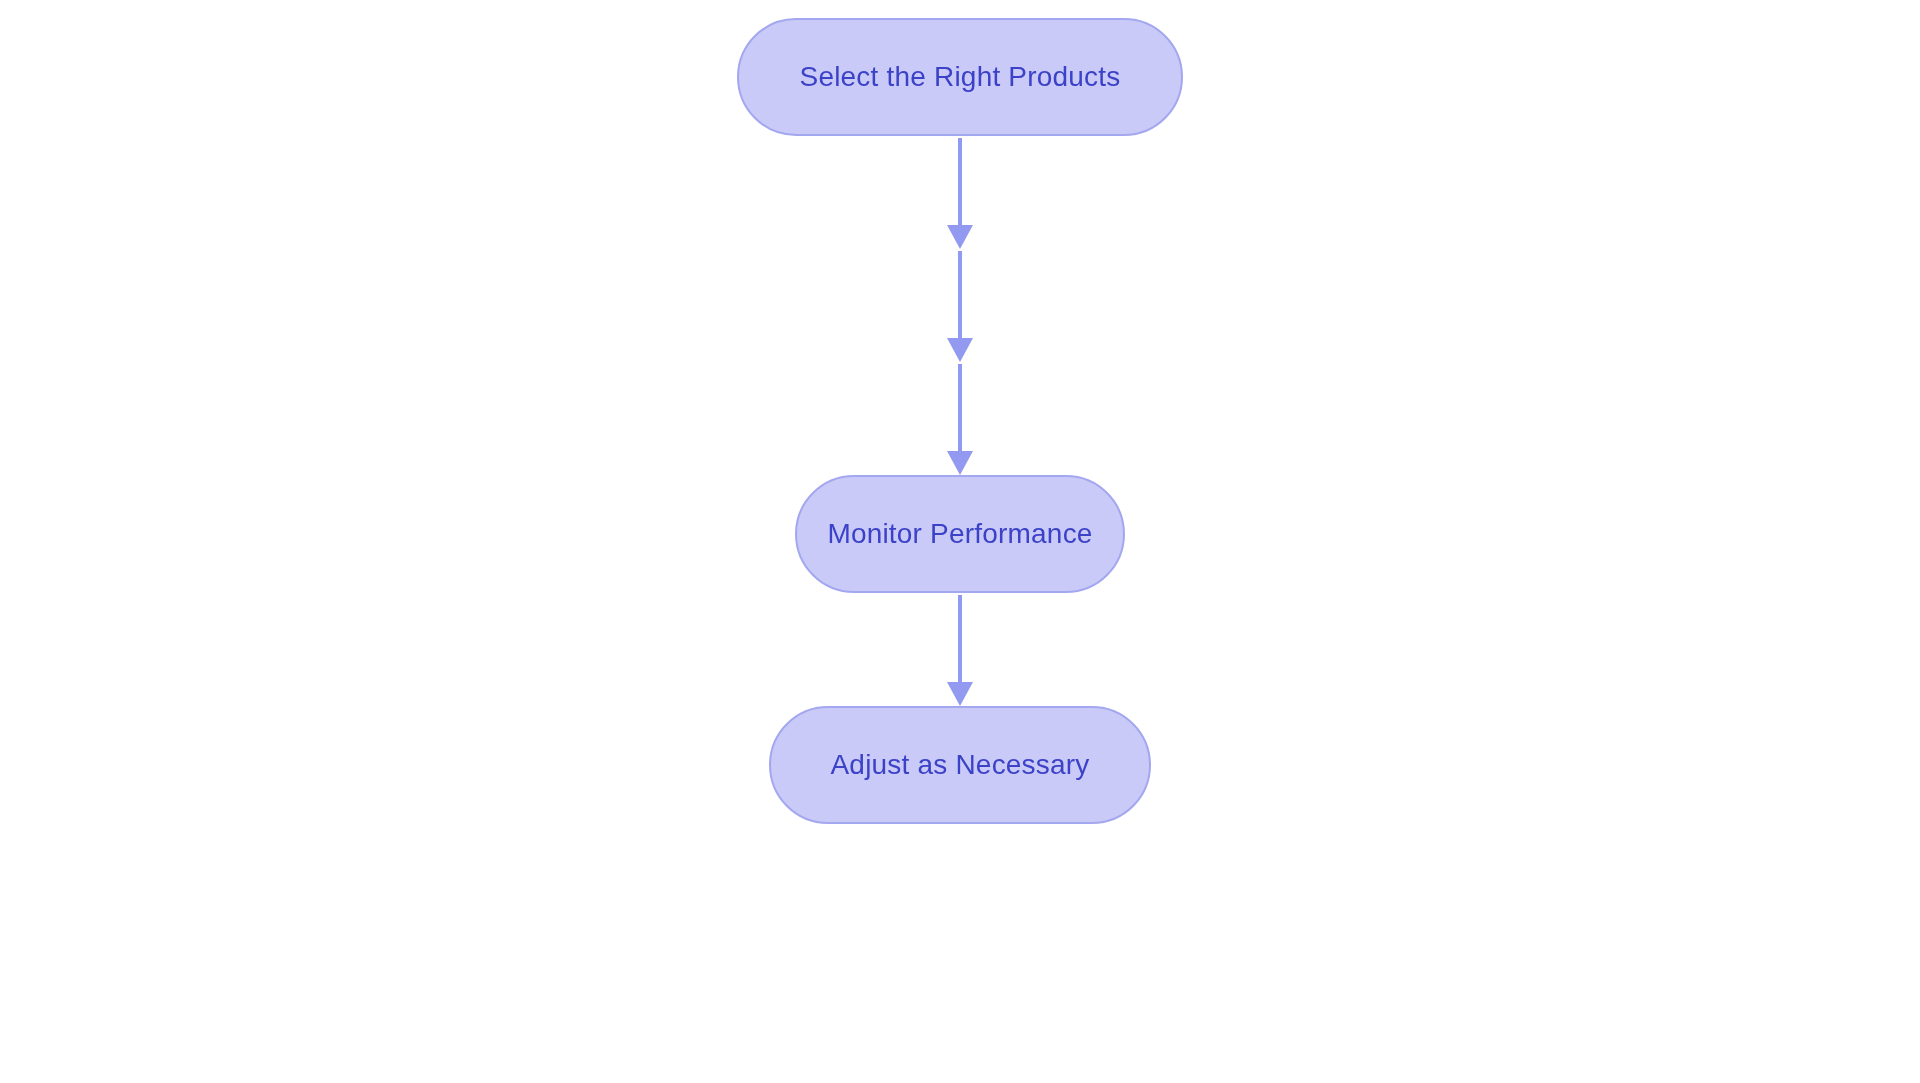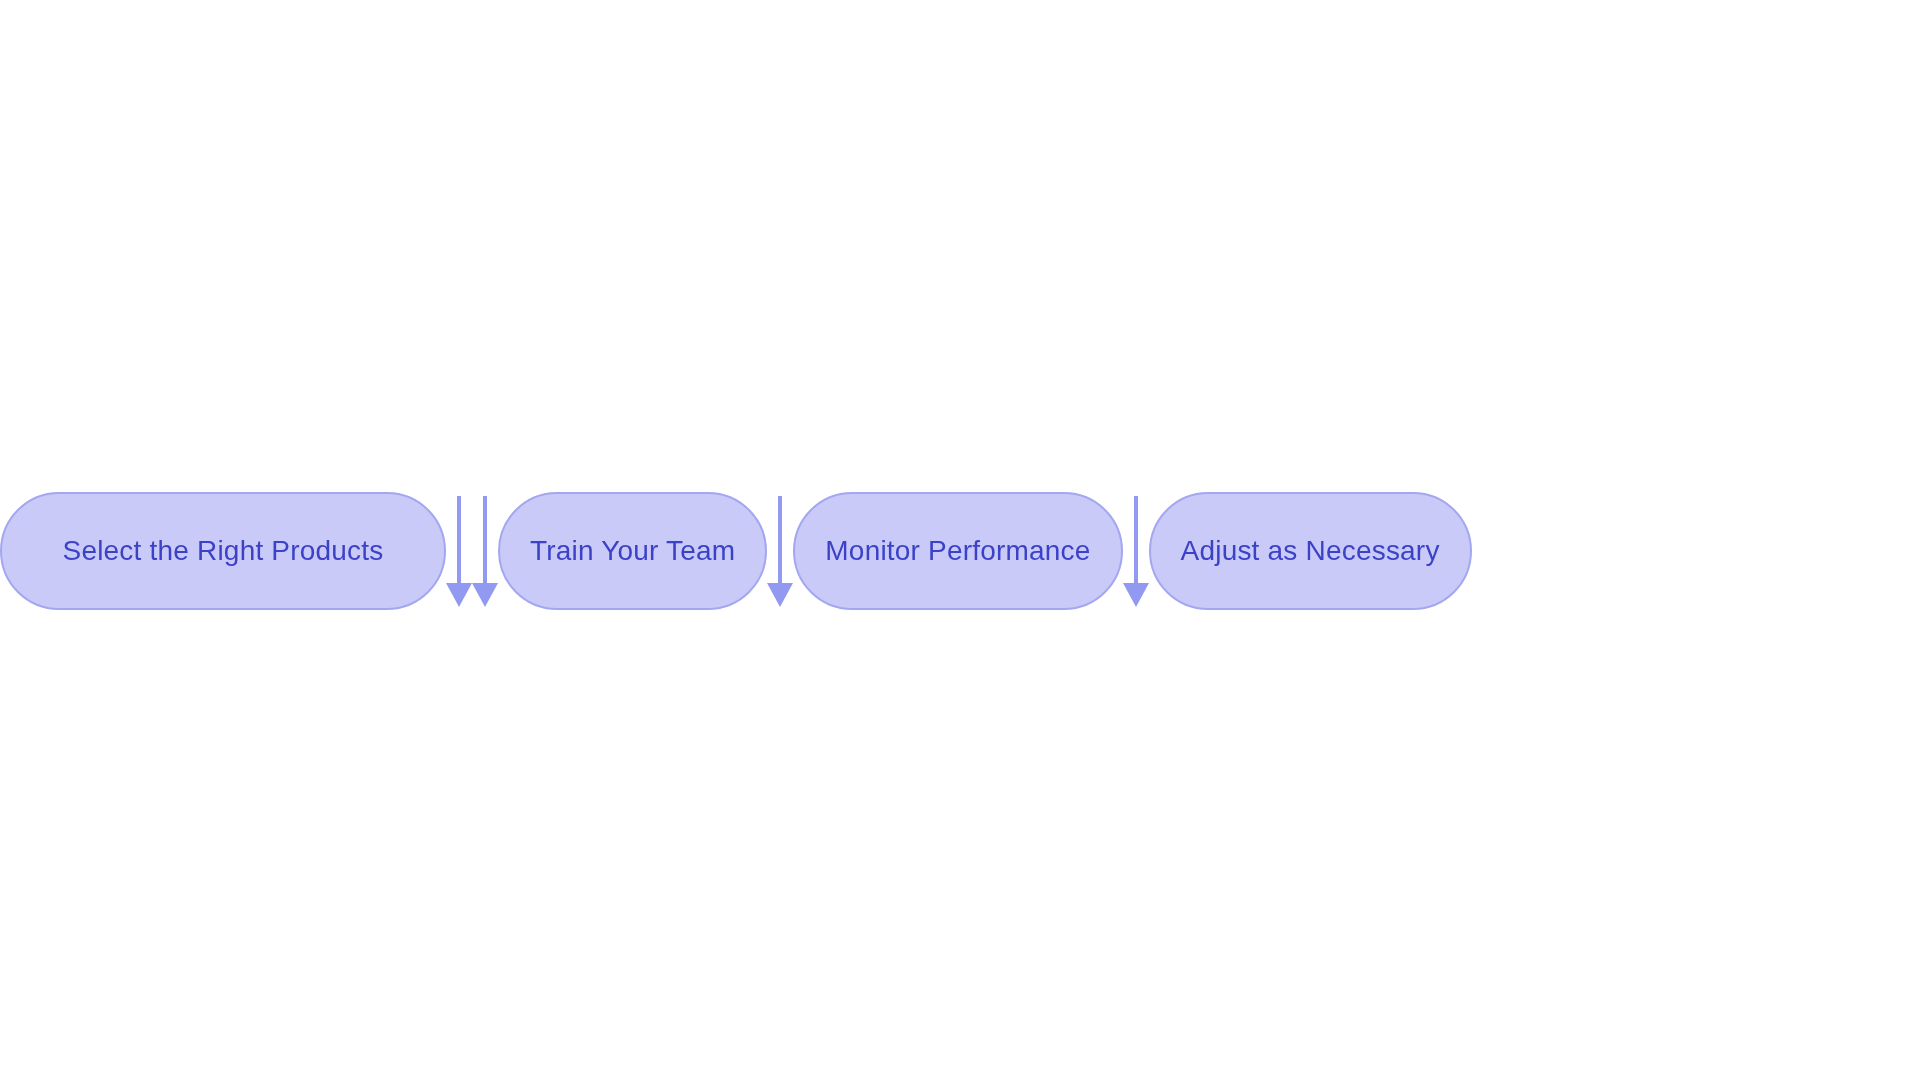--- a/index.html
+++ b/index.html
@@ -17,21 +17,21 @@
     height: 1083px;
     background: var(--background);
     font-family: "Liberation Sans", "DejaVu Sans", sans-serif;
     overflow: hidden;
   }
   .canvas {
     width: 1920px;
     height: 1083px;
     padding-top: 18px;
     display: flex;
-    flex-direction: row;
+    flex-direction: column;
     align-items: center;
     border-radius: 12px;
   }
   .node {
     height: 118px;
     border-radius: 59px;
     background: var(--node-fill);
     border: 2px solid var(--node-border);
     display: flex;
     align-items: center;
@@ -85,23 +85,20 @@
     <div class="arrow-shaft"></div>
     <div class="arrow-head"></div>
   </div>
 
 
   <div class="connector">
     <div class="arrow-shaft"></div>
     <div class="arrow-head"></div>
   </div>
 
-  <div class="node">
-    <span class="node-label">Train Your Team</span>
-  </div>
 
   <div class="connector">
     <div class="arrow-shaft"></div>
     <div class="arrow-head"></div>
   </div>
 
   <div class="node">
     <span class="node-label">Monitor Performance</span>
   </div>
 

